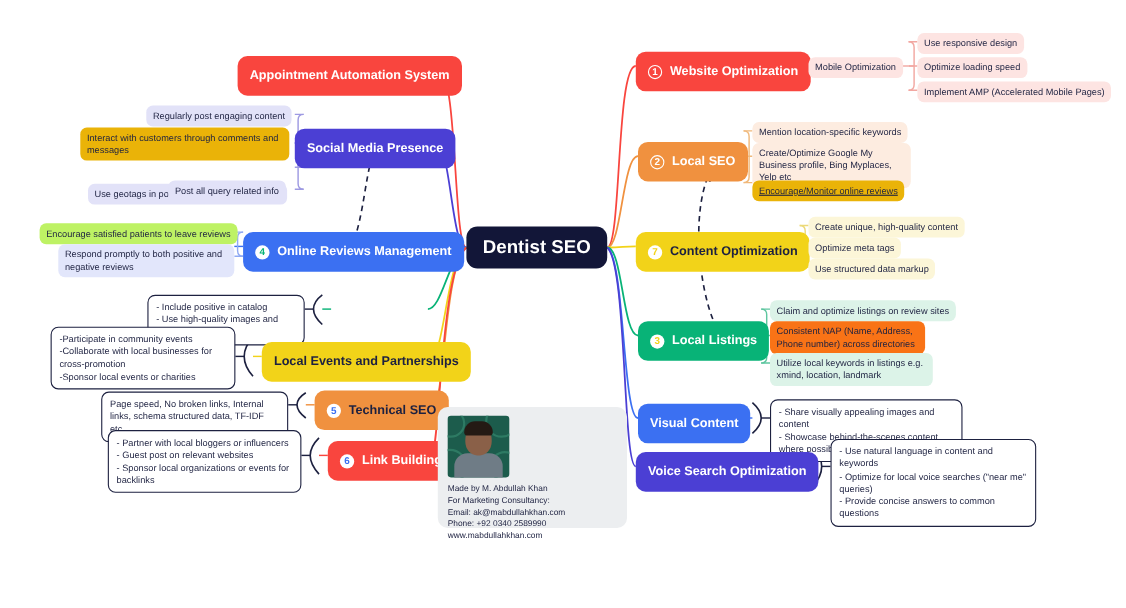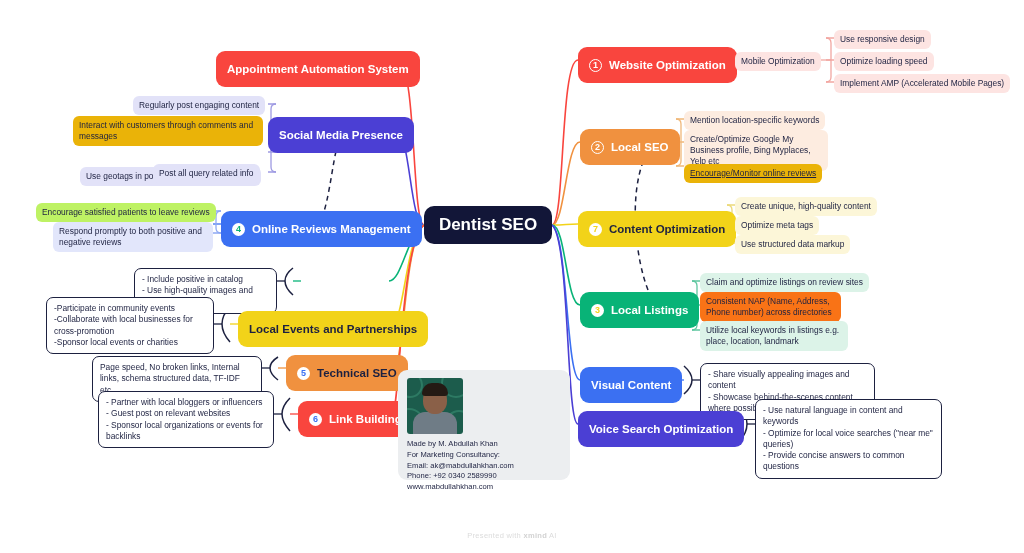--- a/index.html
+++ b/index.html
@@ -166,21 +166,21 @@
   <div class="leaf" style="left:735px;top:197px;background:#fcf6d8;">Create unique, high-quality content</div>
   <div class="leaf" style="left:735px;top:216px;background:#fcf6d8;">Optimize meta tags</div>
   <div class="leaf" style="left:735px;top:235px;background:#fcf6d8;">Use structured data markup</div>
 
   <div class="node mainnode" style="left:580px;top:292px;background:#08b377;color:#fff;">
     <span class="badge solid-white" style="color:#f2d319;">3</span>
     <span>Local Listings</span>
   </div>
   <div class="leaf" style="left:700px;top:273px;background:#dcf3e8;">Claim and optimize listings on review sites</div>
   <div class="leaf" style="left:700px;top:292px;width:141px;background:#f97316;white-space:normal;">Consistent NAP (Name, Address, Phone number) across directories</div>
-  <div class="leaf" style="left:700px;top:321px;width:148px;background:#dcf3e8;white-space:normal;">Utilize local keywords in listings e.g. place, location, landmark</div>
+  <div class="leaf" style="left:700px;top:321px;width:148px;background:#dcf3e8;white-space:normal;">Utilize local keywords in listings e.g. xmind, location, landmark</div>
 
   <div class="node mainnode" style="left:580px;top:367px;background:#3b70f2;color:#fff;justify-content:flex-end;">
     <span>Visual Content</span>
   </div>
   <div class="leaf-outline" style="left:700px;top:363px;width:175px;white-space:pre-line;">- Share visually appealing images and content
 - Showcase behind-the-scenes content where possible</div>
 
   <div class="node mainnode" style="left:578px;top:411px;background:#4b3fd4;color:#fff;">
     <span>Voice Search Optimization</span>
   </div>
@@ -243,17 +243,14 @@
     </div>
     <div id="author-text">
       <div>Made by M. Abdullah Khan</div>
       <div>For Marketing Consultancy:</div>
       <div>Email: ak@mabdullahkhan.com</div>
       <div>Phone: +92 0340 2589990</div>
       <div>www.mabdullahkhan.com</div>
     </div>
   </div>
 
-  <div id="footer">
-    <span>Presented with </span><b>xmind</b><span> AI</span>
-  </div>
 
 </div>
 
 </body></html>

